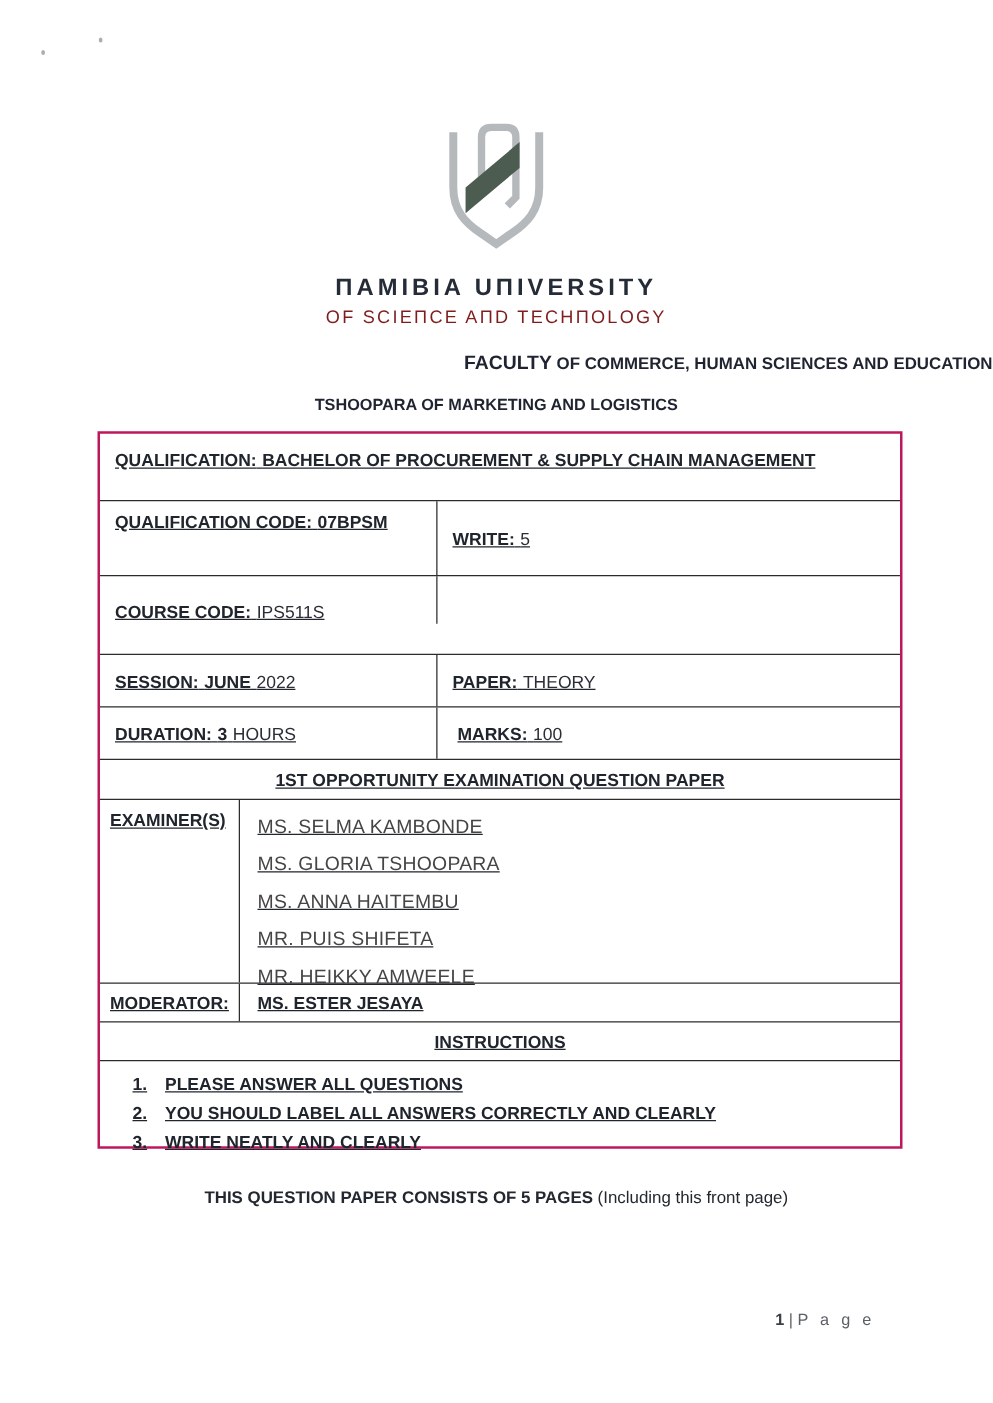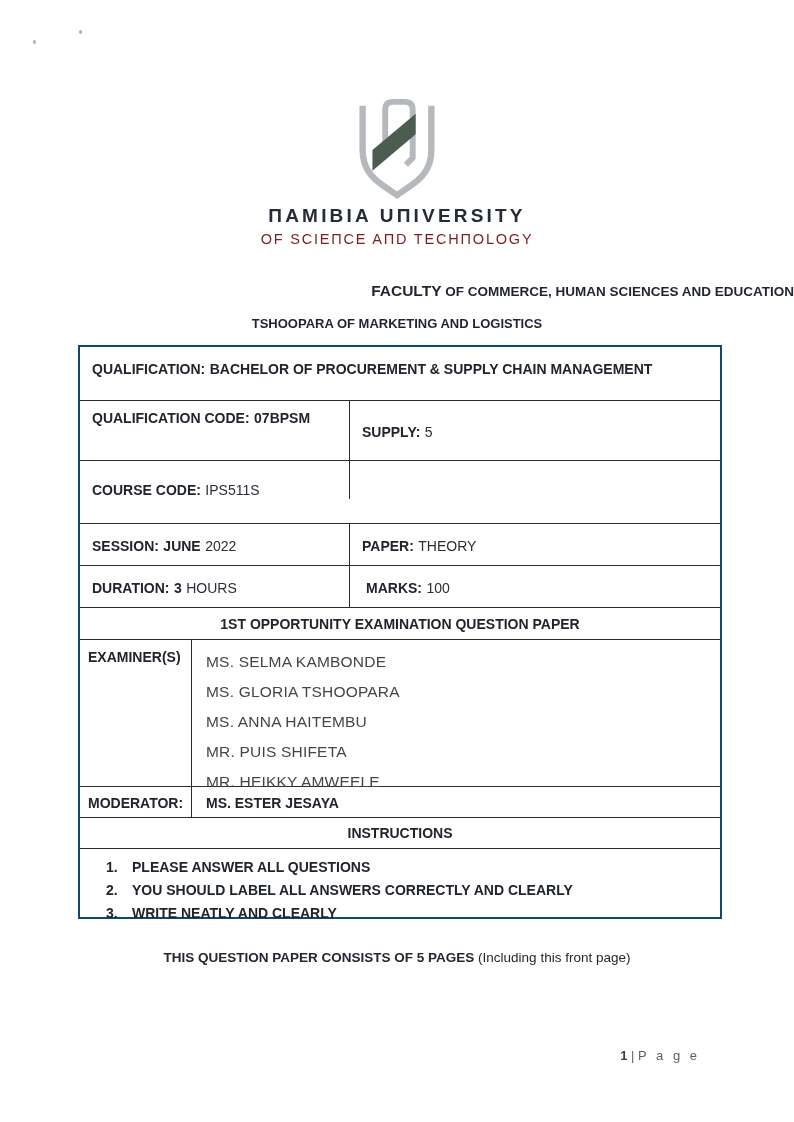--- a/index.html
+++ b/index.html
@@ -12,39 +12,39 @@
   }
 
   
   .speck { position:absolute; background:#8a8a8a; border-radius:50%; opacity:.7; }
   .tilde { position:absolute; color:#9a9a9a; font-size:11px; transform:rotate(-8deg); }
 
   
   #logo-block { position:absolute; top:97px; left:0; width:794px; text-align:center; }
   #logo-svg { display:block; margin:0 auto; }
   #uni-name {
-    margin-top:0; font-size:19px; font-weight:700; letter-spacing:3.2px;
+    margin-top:15px; font-size:19px; font-weight:700; letter-spacing:3.2px;
     color:#262c37;
   }
   #uni-sub {
     margin-top:4px; font-size:14.5px; font-weight:500; letter-spacing:1.8px;
     color:#7f1d1d;
   }
 
   
   #faculty-line { position:absolute; top:282px; left:0; width:794px; text-align:right;
     font-weight:700; font-size:13.5px; color:#1f2430; }
   #faculty-line .big { font-size:15.5px; }
   #dept-line { position:absolute; top:316px; left:0; width:794px; text-align:center;
     font-weight:700; font-size:13px; color:#1f2430; }
 
   
   #doc-table {
     position:absolute; left:78px; top:345px; width:644px;
-    border:2px solid #0c4a6e; background:#fff; box-sizing:border-box;
+    border:2px solid #be185d; background:#fff; box-sizing:border-box;text-decoration:underline;
   }
   .trow { display:flex; border-top:1.6px solid #2c2c2c; box-sizing:border-box; }
   .trow.first { border-top:none; }
   .lc { border-right:1.6px solid #2c2c2c; box-sizing:border-box; flex:none; }
   .rc { flex:1; box-sizing:border-box; }
   .w270 { width:270px; }
   .w112 { width:112px; }
   .lbl { font-weight:700; font-size:14px; color:#20242c; }
   .val { font-weight:400; font-size:14px; color:#2a2e36; }
   .pad { padding-left:12px; padding-right:10px; }
@@ -103,21 +103,21 @@
       <span class="lbl">BACHELOR OF PROCUREMENT &amp; SUPPLY CHAIN MANAGEMENT</span>
     </div>
   </div>
 
   <div class="trow h60">
     <div class="lc w270 pad" style="padding-top:8px;">
       <span class="lbl">QUALIFICATION CODE:</span>
       <span class="lbl">07BPSM</span>
     </div>
     <div class="rc pad" style="padding-top:22px;">
-      <span class="lbl">SUPPLY:</span>
+      <span class="lbl">WRITE:</span>
       <span class="val">5</span>
     </div>
   </div>
 
   <div class="trow h63">
     <div class="lc w270 pad" style="padding-top:20px;">
       <span class="lbl">COURSE CODE:</span>
       <span class="val">IPS511S</span>
     </div>
   </div>

